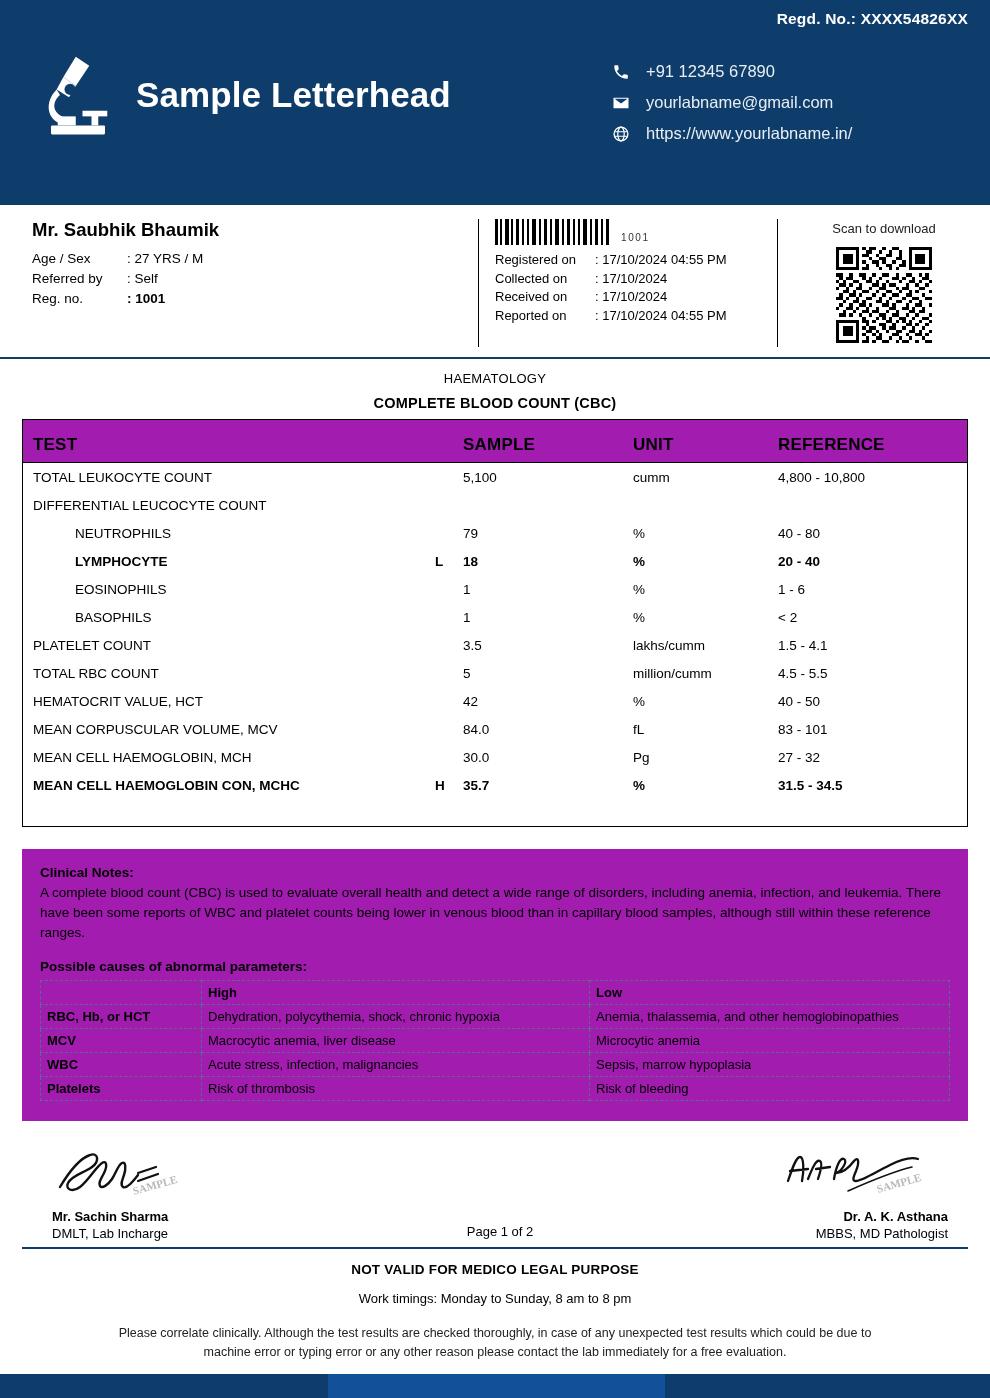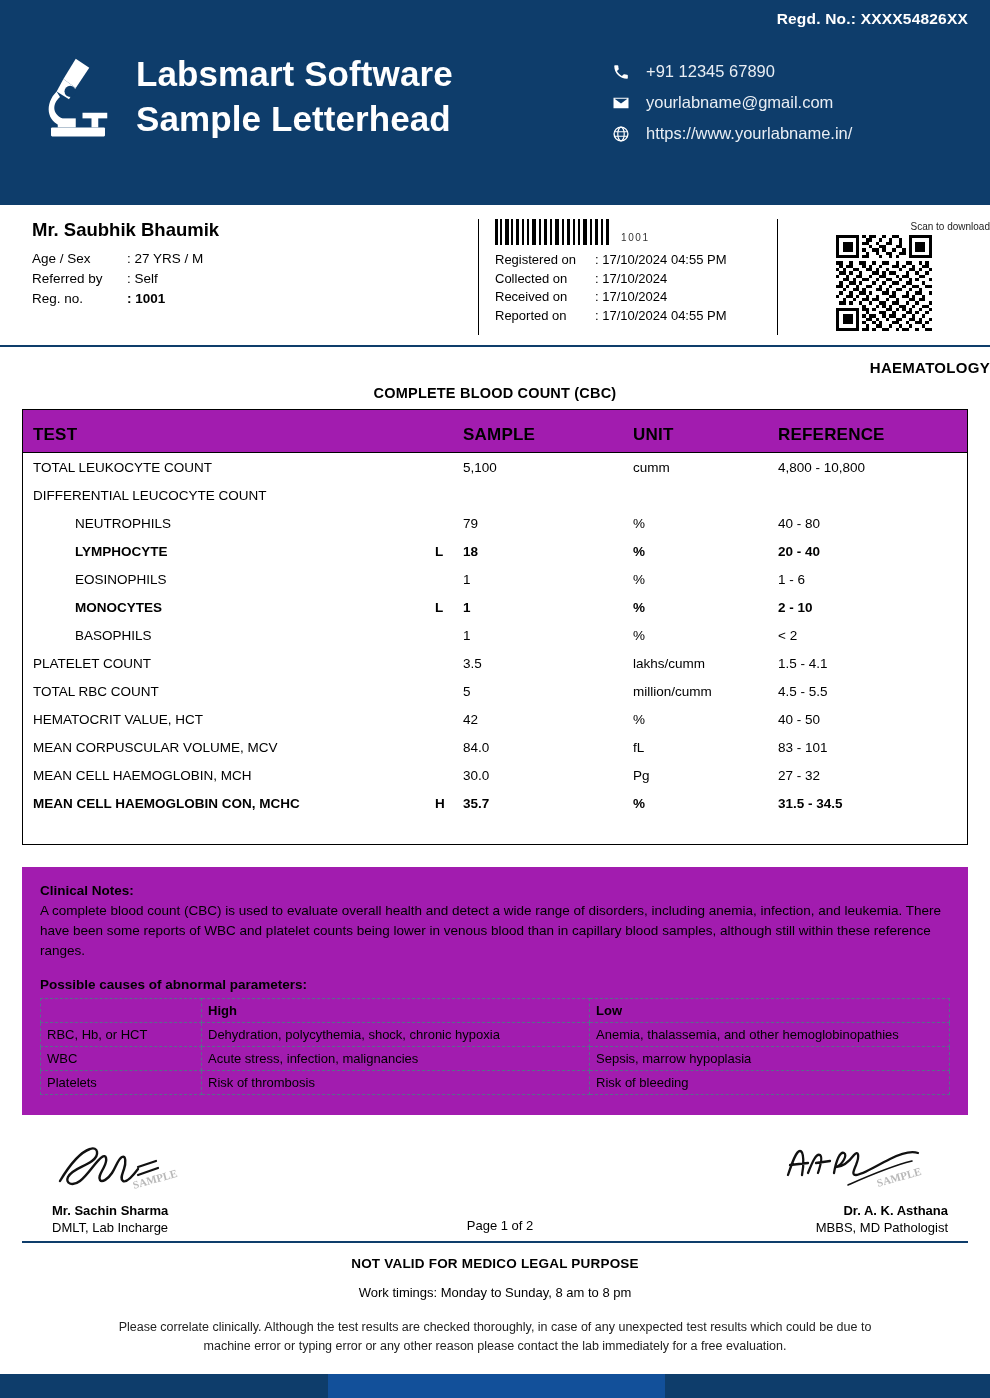--- a/index.html
+++ b/index.html
@@ -98,28 +98,28 @@
   .barcode { height: 26px; display: block; }
   .barcode-num { font-size: 10px; letter-spacing: 1.6px; color: #333; padding-bottom: 2px; }
   .spec-kv { display: flex; font-size: 13px; line-height: 18.5px; }
   .spec-kv .k { width: 100px; flex: 0 0 100px; }
 
   .qr-col {
     flex: 1;
     text-align: center;
     padding-top: 2px;
   }
-  .qr-cap { font-size: 10px; color: #222; margin-bottom: 3px; text-align: right; }
+  .qr-cap { font-size: 13px; color: #222; margin-bottom: 11px; }
   .qr-img { width: 96px; height: 96px; display: inline-block; }
 
   
   .dept-title {
-    text-align: right;
-    font-size: 15px;
-    font-weight: bold;
+    text-align: center;
+    font-size: 13px;
+    font-weight: normal;
     margin-top: 12px;
     letter-spacing: .3px;
   }
   .panel-title {
     text-align: center;
     font-size: 14.5px;
     font-weight: bold;
     margin-top: 9px;
     margin-bottom: 8px;
     letter-spacing: .2px;
@@ -164,21 +164,21 @@
   .notes-head { font-size: 13.5px; font-weight: bold; margin-bottom: 3px; }
   .notes-body { font-size: 13.5px; line-height: 20px; }
   .causes-head { font-size: 13.5px; font-weight: bold; margin: 16px 0 6px 0; }
   table.causes { width: 100%; border-collapse: collapse; }
   table.causes td {
     border: 1px dashed #5a6b8c;
     font-size: 13px;
     padding: 4px 6px;
     vertical-align: top;
   }
-  table.causes td.lbl { font-weight: normal; width: 148px; margin-top: 20px; }
+  table.causes td.lbl { font-weight: bold; width: 148px; margin-top: 20px; }
   table.causes td.hdr { font-weight: bold; }
   .cz-mid { width: 375px; }
 
   
   .sign-strip {
     display: flex;
     align-items: flex-end;
     margin: 0 22px;
     padding-top: 6px;
     height: 120px;
@@ -228,21 +228,20 @@
         <path d="M19 22 L30 30 L24 40 L13 33 Z"></path>
         <circle cx="25" cy="33" r="5" fill="#0e3d6b"></circle>
         <path d="M13 33 C2 44, 4 60, 18 64 L18 57 C9 53, 9 44, 16 38 Z"></path>
         <rect x="14" y="57" width="16" height="8"></rect>
         <rect x="36" y="52" width="22" height="5"></rect>
         <rect x="44" y="56" width="6" height="9"></rect>
         <rect x="8" y="65" width="48" height="8" rx="1"></rect>
       </g>
     </svg>
     <div class="brand-text">
-      <div>Labsmart Software</div>
       <div>Sample Letterhead</div>
     </div>
   </div>
 
   <div class="contact-block">
     <div class="contact-row">
       <svg class="ci" viewBox="0 0 24 24">
         <path fill="#ffffff" d="M6.6 10.8c1.4 2.8 3.8 5.1 6.6 6.6l2.2-2.2c.3-.3.7-.4 1-.2 1.2.4 2.4.6 3.7.6.6 0 1 .4 1 1V20c0 .6-.4 1-1 1C10.6 21 3 13.4 3 4c0-.6.4-1 1-1h3.4c.6 0 1 .4 1 1 0 1.3.2 2.5.6 3.7.1.3 0 .7-.2 1z"></path>
       </svg>
       <span>+91 12345 67890</span>
@@ -596,27 +595,20 @@
           <td class="c-unit">%</td>
           <td class="c-ref">20 - 40</td>
         </tr>
         <tr>
           <td class="c-test indent">EOSINOPHILS</td>
           <td class="c-flag"></td>
           <td class="c-value">1</td>
           <td class="c-unit">%</td>
           <td class="c-ref">1 - 6</td>
         </tr>
-        <tr class="abnormal">
-          <td class="c-test indent">MONOCYTES</td>
-          <td class="c-flag">L</td>
-          <td class="c-value">1</td>
-          <td class="c-unit">%</td>
-          <td class="c-ref">2 - 10</td>
-        </tr>
         <tr>
           <td class="c-test indent">BASOPHILS</td>
           <td class="c-flag"></td>
           <td class="c-value">1</td>
           <td class="c-unit">%</td>
           <td class="c-ref">&lt; 2</td>
         </tr>
         <tr>
           <td class="c-test">PLATELET COUNT</td>
           <td class="c-flag"></td>
@@ -677,20 +669,25 @@
         <td class="lbl"></td>
         <td class="hdr cz-mid">High</td>
         <td class="hdr">Low</td>
       </tr>
     <tr>
           <td class="lbl">RBC, Hb, or HCT</td>
           <td class="cz-mid">Dehydration, polycythemia, shock, chronic hypoxia</td>
           <td>Anemia, thalassemia, and other hemoglobinopathies</td>
         </tr>
         <tr>
+          <td class="lbl">MCV</td>
+          <td class="cz-mid">Macrocytic anemia, liver disease</td>
+          <td>Microcytic anemia</td>
+        </tr>
+        <tr>
           <td class="lbl">WBC</td>
           <td class="cz-mid">Acute stress, infection, malignancies</td>
           <td>Sepsis, marrow hypoplasia</td>
         </tr>
         <tr>
           <td class="lbl">Platelets</td>
           <td class="cz-mid">Risk of thrombosis</td>
           <td>Risk of bleeding</td>
         </tr>
       </tbody>

